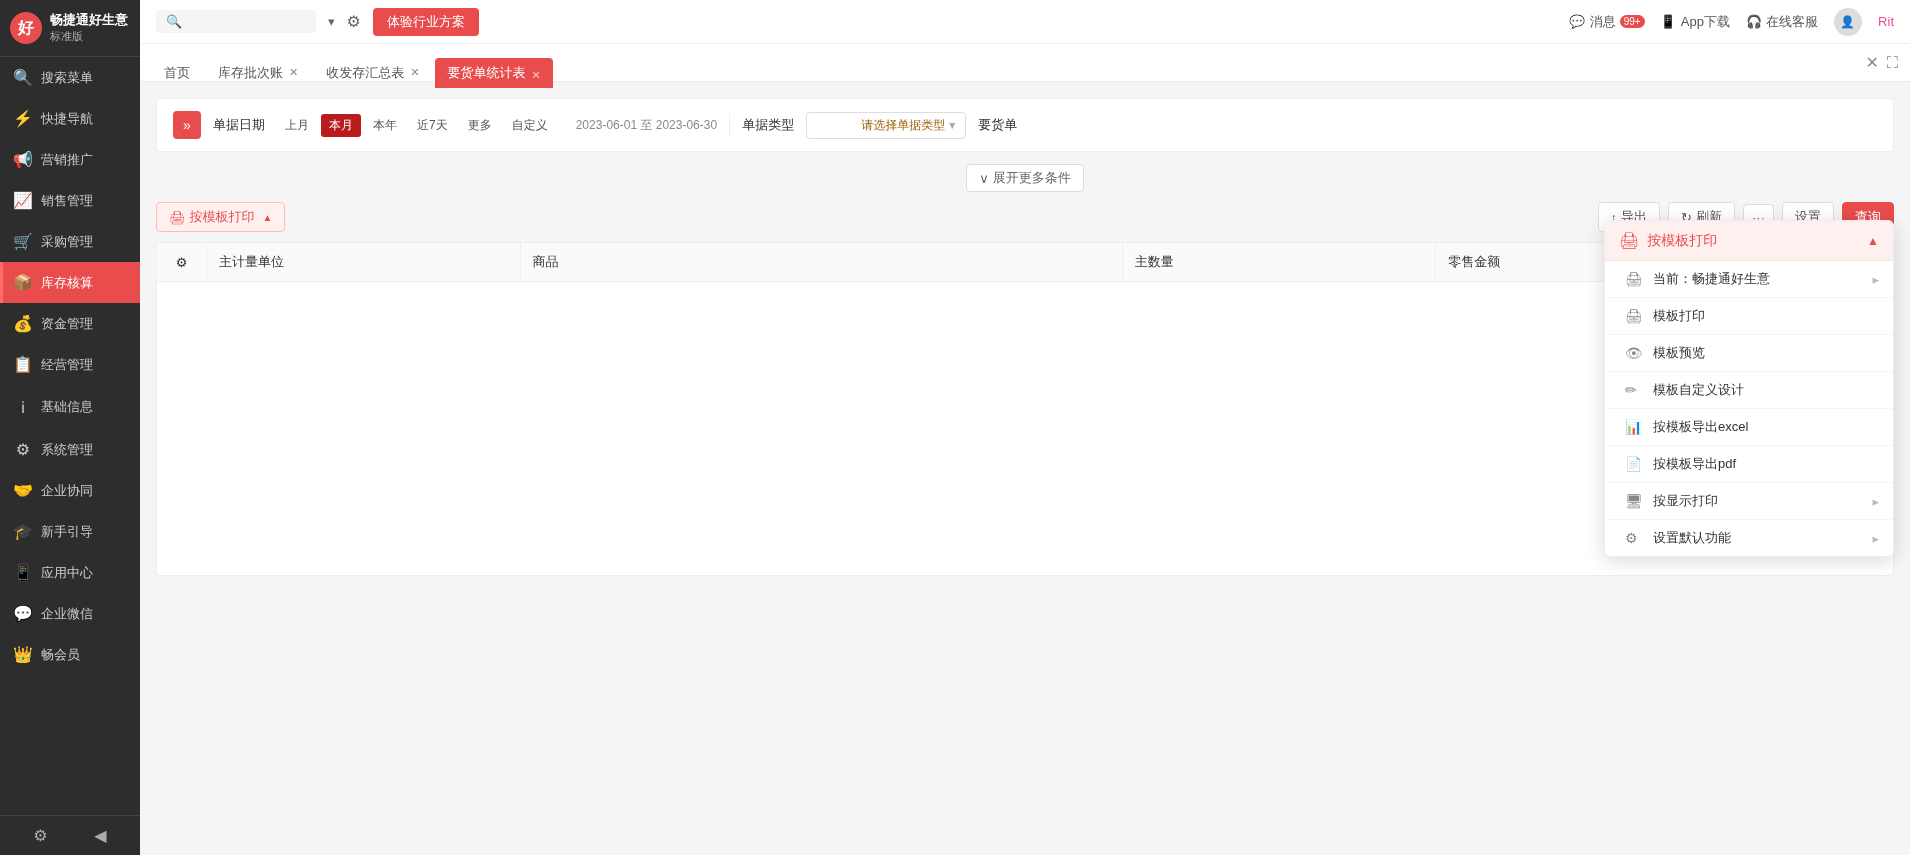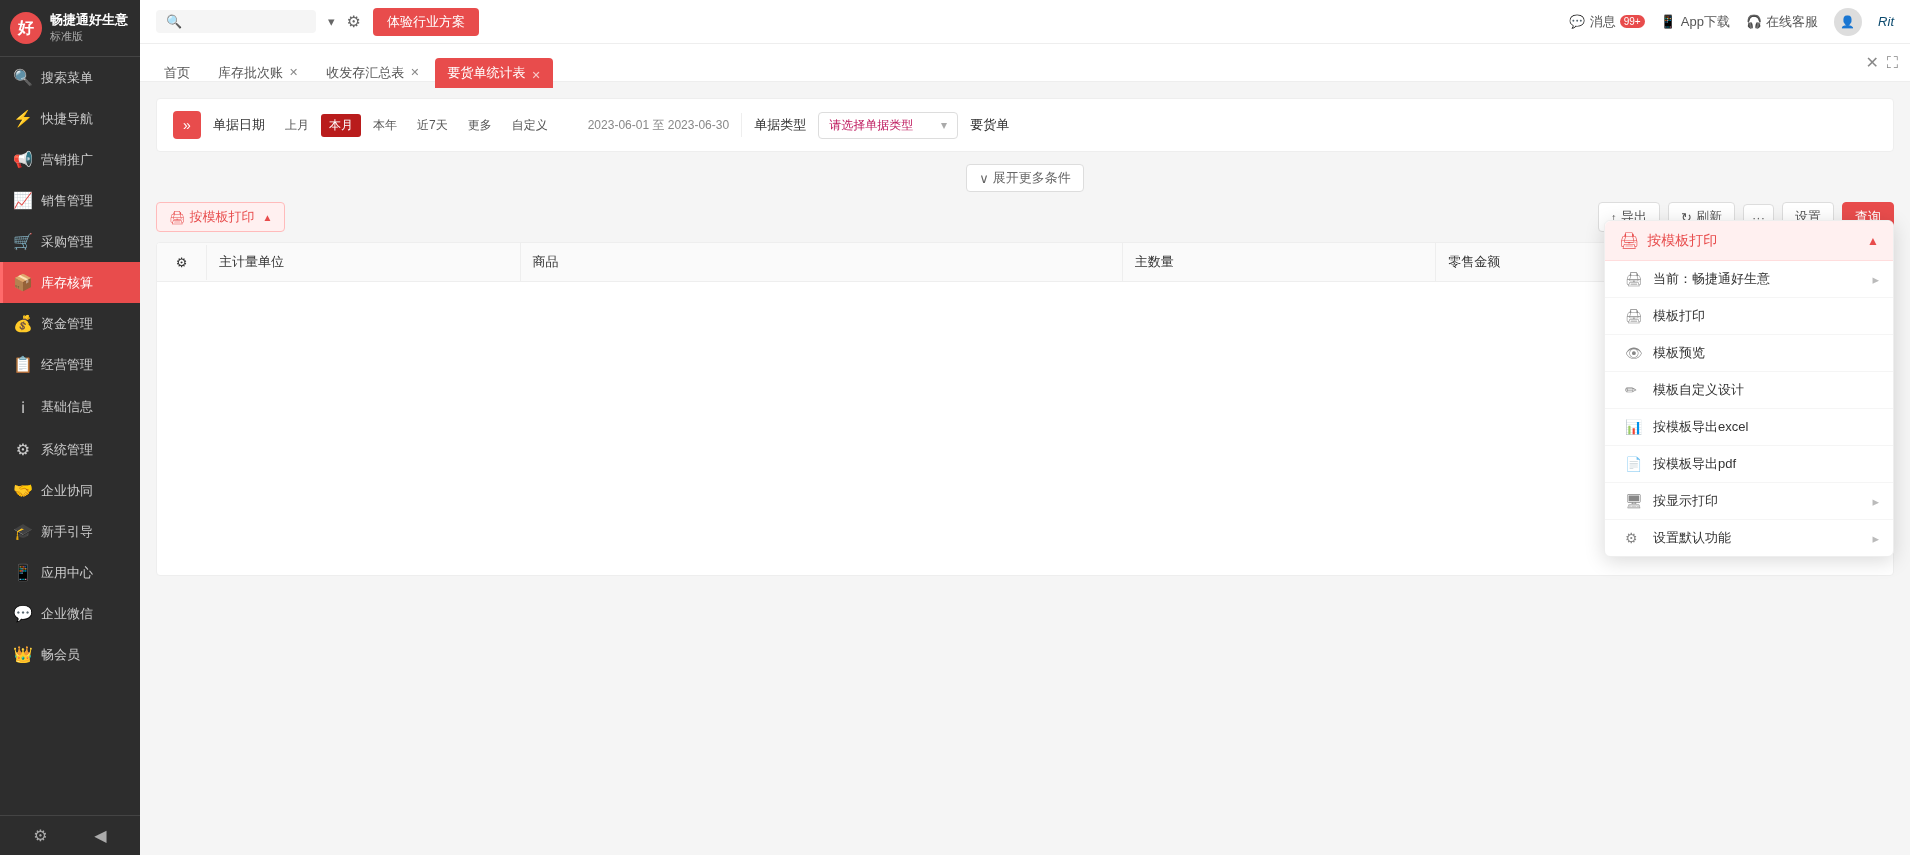--- a/index.html
+++ b/index.html
@@ -177,21 +177,21 @@
       cursor: pointer; font-size: 14px;
     }
     .filter-label { color: #333; font-size: 13px; white-space: nowrap; }
     .date-btns { display: flex; gap: 4px; align-items: center; }
     .date-btn {
       padding: 3px 8px; border-radius: 3px; cursor: pointer; font-size: 12px; color: #555;
     }
     .date-btn.active {
       background: #b91c1c; color: white; border-radius: 3px;
     }
-    .date-range { font-size: 12px; color: #888; margin-left: 20px; }
+    .date-range { font-size: 12px; color: #888; margin-left: 8px; }
     .filter-divider { width: 1px; height: 24px; background: #eee; }
     .filter-type-label { color: #333; font-size: 13px; }
     .filter-type-select {
       display: flex; align-items: center; gap: 4px;
       border: 1px solid #ddd; border-radius: 4px;
       padding: 4px 10px;
       cursor: pointer; font-size: 12px; color: #555;
       min-width: 140px;
     }
     .filter-type-select .arrow { color: #aaa; }
@@ -415,21 +415,21 @@
         <span>📱</span>
         <span>App下载</span>
       </div>
       <div class="topbar-right-item">
         <span>🎧</span>
         <span>在线客服</span>
       </div>
       <div class="topbar-avatar">
         <span style="font-size:12px;color:#888;">👤</span>
       </div>
-      <span style="color:#0c4a6e;font-style:italic;">Rit</span>
+      <span style="color:#ec4899;">Rit</span>
     </div>
   </div>
 
   <div class="tabbar">
     <div class="tab">
       <span>首页</span>
     </div>
     <div class="tab">
       <span>库存批次账</span>
       <span class="close-btn">✕</span>
@@ -460,21 +460,21 @@
         <span class="date-btn active">本月</span>
         <span class="date-btn">本年</span>
         <span class="date-btn">近7天</span>
         <span class="date-btn">更多</span>
         <span class="date-btn">自定义</span>
       </div>
       <span class="date-range">2023-06-01 至 2023-06-30</span>
       <div class="filter-divider"></div>
       <span class="filter-type-label">单据类型</span>
       <div class="filter-type-select">
-        <span style="flex:1;color:#be185d;">请选择单据类型</span>
+        <span style="flex:1;color:#a16207;margin-left:44px;">请选择单据类型</span>
         <span class="arrow">▾</span>
       </div>
       <span class="filter-extra-label">要货单</span>
     </div>
 
     <div style="display:flex;justify-content:center;margin-bottom:10px;">
       <div class="expand-btn">
         <span>∨</span>
         <span>展开更多条件</span>
       </div>

